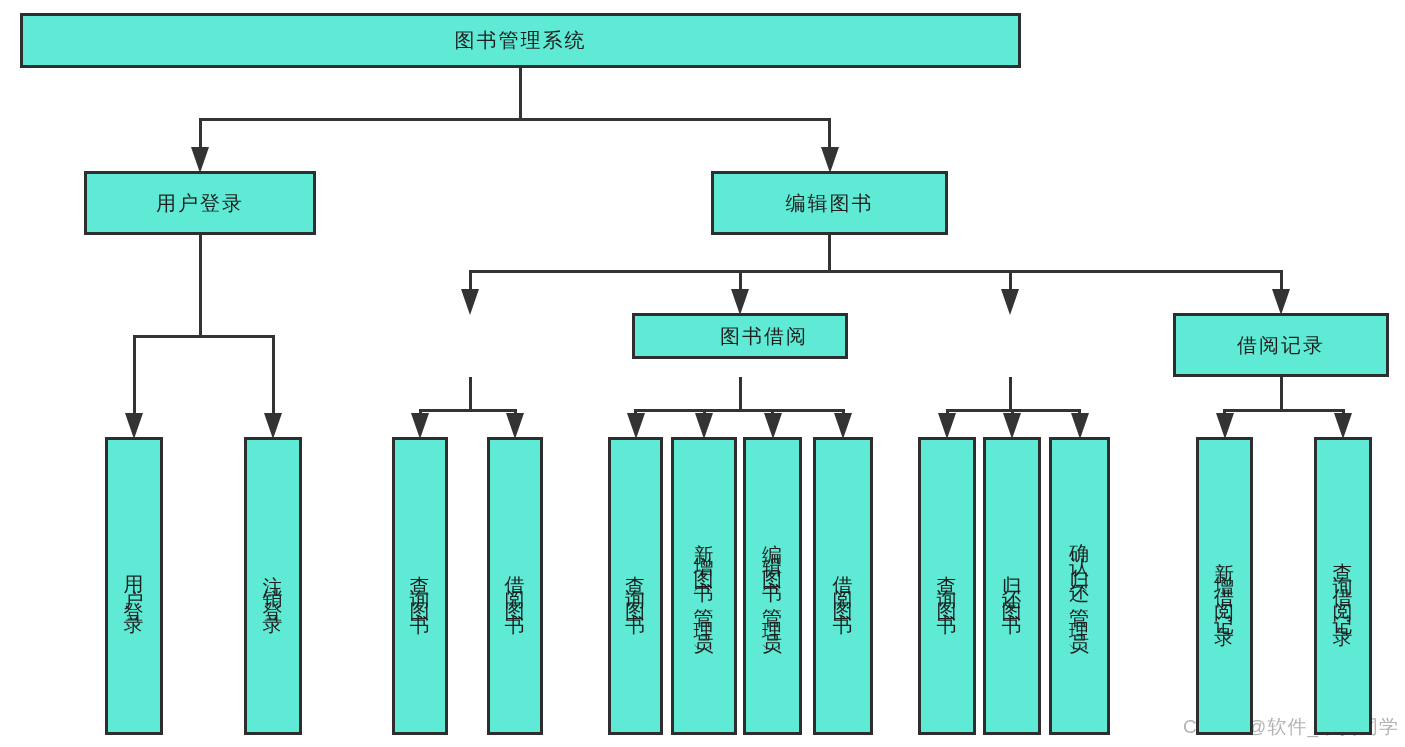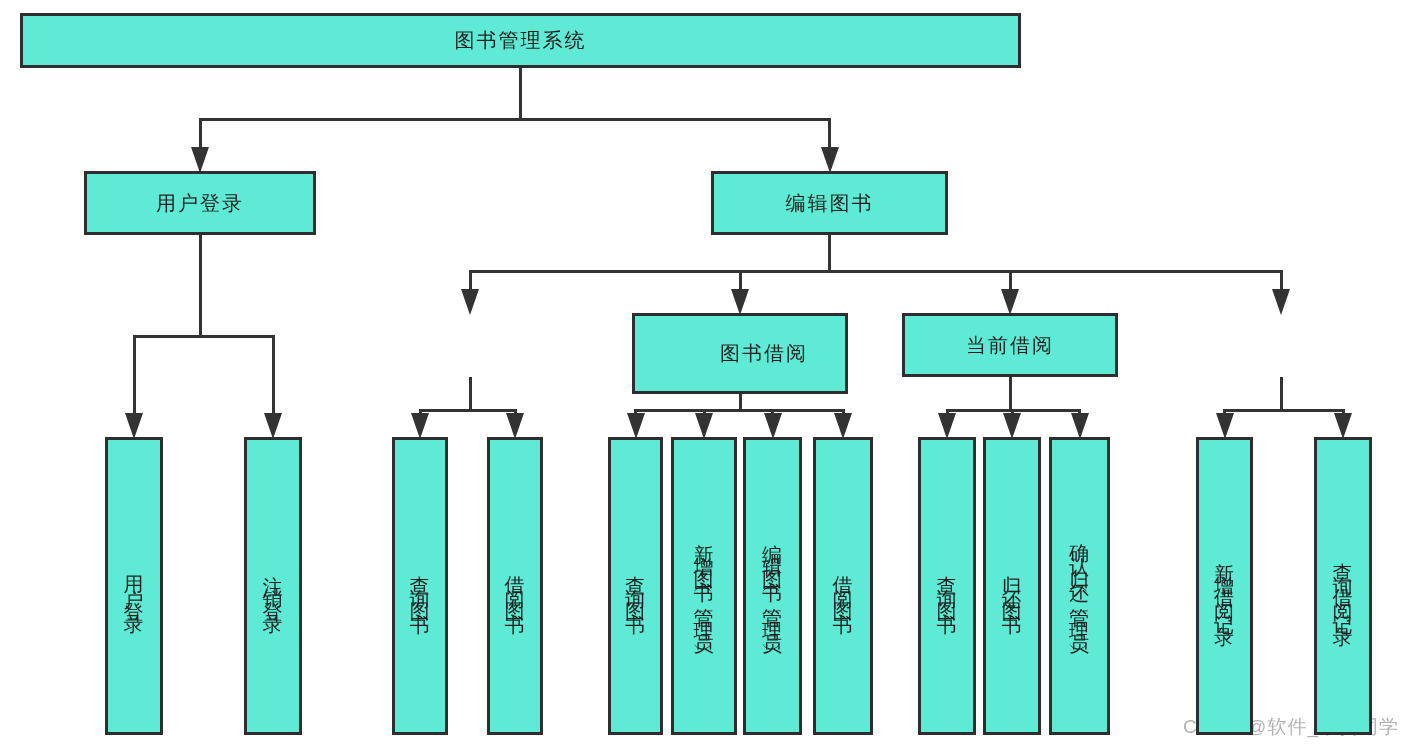--- a/index.html
+++ b/index.html
@@ -111,25 +111,25 @@
     <div class="arrowhead" style="left: 1334px; top: 413px; border-top-color: rgb(51, 51, 51);"></div>
     <div class="node h" style="left: 20px; top: 13px; width: 1001px; height: 55px; border-color: rgb(46, 46, 46);">
       <span class="lbl" style="color: rgb(31, 31, 31);">图书管理系统</span>
     </div>
     <div class="node h" style="left: 84px; top: 171px; width: 232px; height: 64px; border-color: rgb(46, 46, 46);">
       <span class="lbl" style="color: rgb(31, 31, 31);">用户登录</span>
     </div>
     <div class="node h" style="left: 711px; top: 171px; width: 237px; height: 64px; border-color: rgb(46, 46, 46);">
       <span class="lbl" style="color: rgb(31, 31, 31);">编辑图书</span>
     </div>
-    <div class="node h" style="left: 632px; top: 313px; width: 216px; height: 81px; border-color: rgb(46, 46, 46); padding-left: 48px;">
+    <div class="node h" style="left: 632px; top: 313px; width: 216px; height: 46px; border-color: rgb(46, 46, 46); padding-left: 48px;">
       <span class="lbl" style="color: rgb(31, 31, 31);">图书借阅</span>
     </div>
-    <div class="node h" style="left: 902px; top: 313px; width: 216px; height: 64px; border-color: rgb(46, 46, 46);">
-      <span class="lbl" style="color: rgb(31, 31, 31);">当前借阅</span>
+    <div class="node h" style="left: 1173px; top: 313px; width: 216px; height: 64px; border-color: rgb(46, 46, 46);">
+      <span class="lbl" style="color: rgb(31, 31, 31);">借阅记录</span>
     </div>
     <div class="node v" style="left: 105px; top: 437px; width: 58px; height: 298px; border-color: rgb(46, 46, 46);">
       <span class="lbl" style="color: rgb(31, 31, 31);">用户登录</span>
     </div>
     <div class="node v" style="left: 244px; top: 437px; width: 58px; height: 298px; border-color: rgb(46, 46, 46);">
       <span class="lbl" style="color: rgb(31, 31, 31);">注销登录</span>
     </div>
     <div class="node v" style="left: 392px; top: 437px; width: 56px; height: 298px; border-color: rgb(46, 46, 46);">
       <span class="lbl" style="color: rgb(31, 31, 31);">查询图书</span>
     </div>

